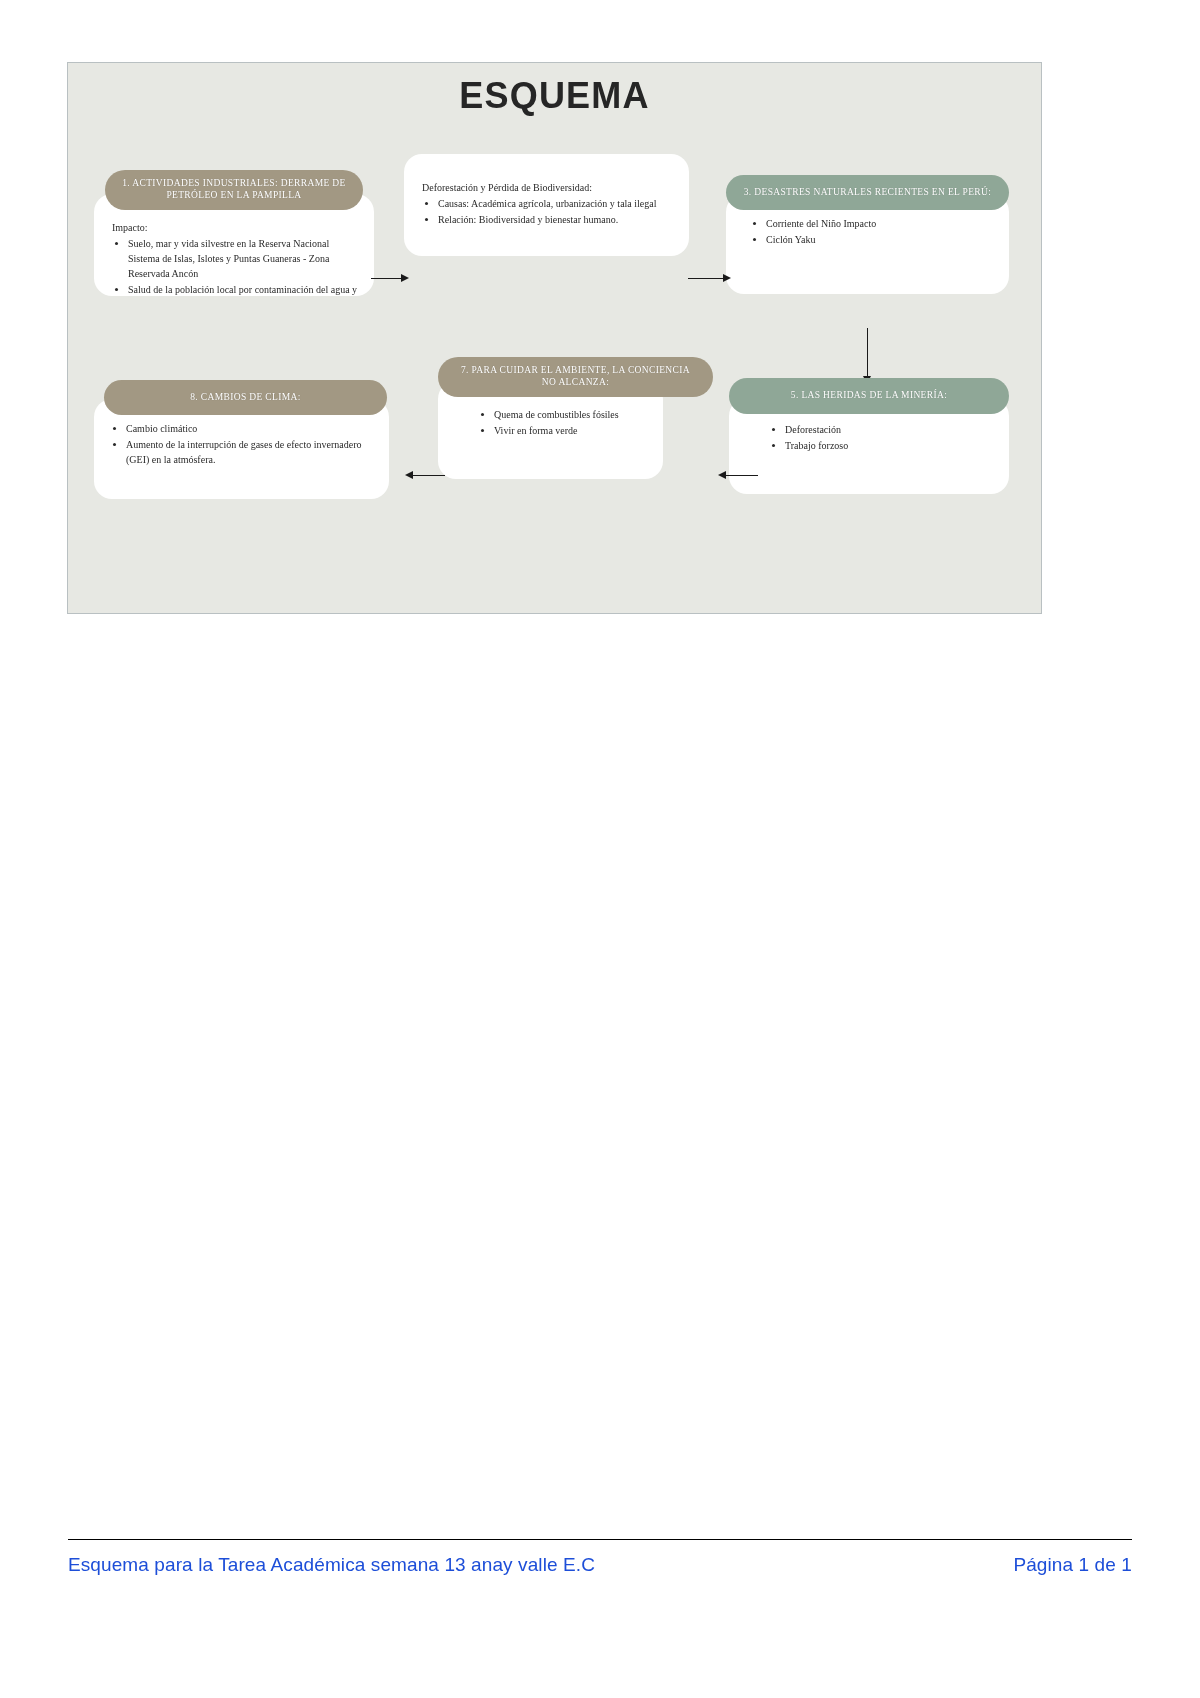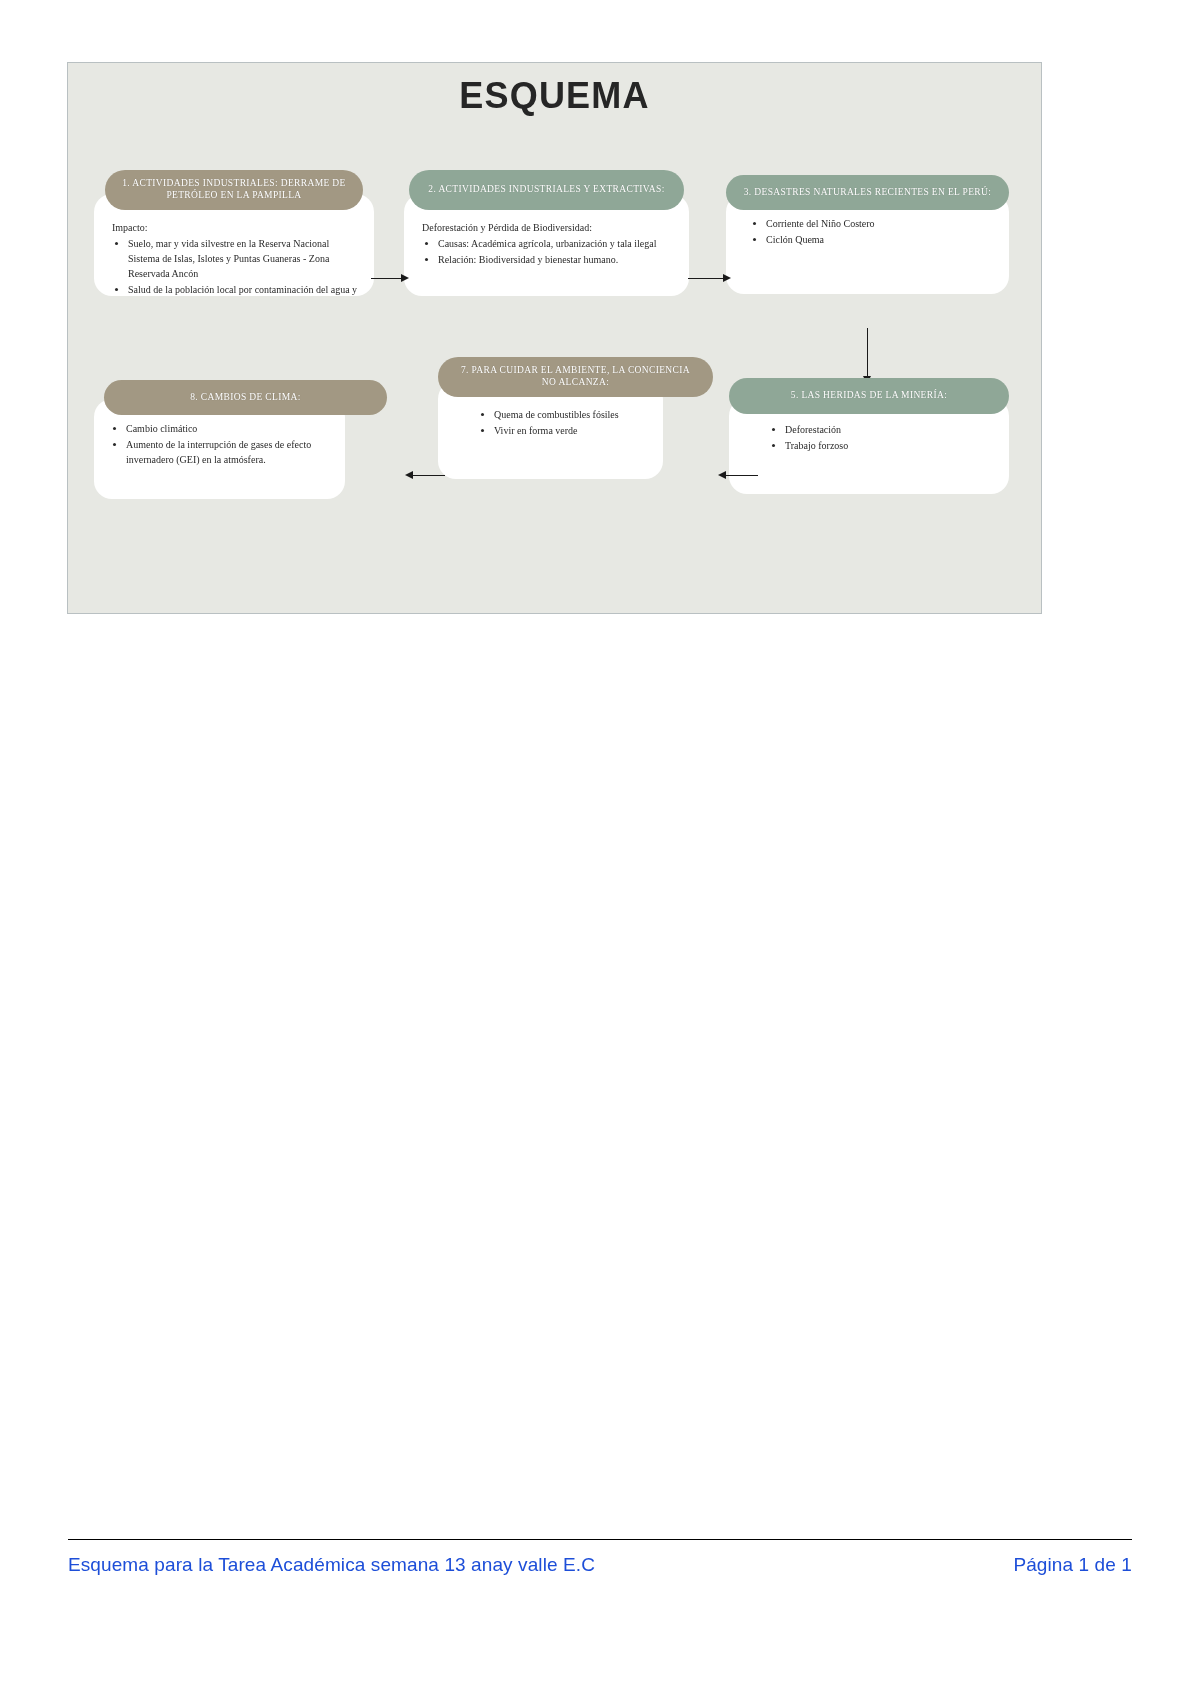--- a/index.html
+++ b/index.html
@@ -109,41 +109,40 @@
     <div class="node-body" style="height:102px;">
       <p class="lead">Impacto:</p>
       <ul>
         <li>Suelo, mar y vida silvestre en la Reserva Nacional Sistema de Islas, Islotes y Puntas Guaneras - Zona Reservada Ancón</li>
         <li>Salud de la población local por contaminación del agua y la urbanización de actividades pesqueras y turísticas.</li>
       </ul>
     </div>
   </div>
 
   <div class="node" style="left:336px;top:107px;width:285px;">
-    <div class="node-head head-green" style="height:40px;width:275px;margin-left:5px;">2. ACTIVIDADES INDUSTRIALES Y EXTRACTIVAS:</div>
     <div class="node-body" style="height:102px;">
       <p class="lead">Deforestación y Pérdida de Biodiversidad:</p>
       <ul>
         <li>Causas: Académica agrícola, urbanización y tala ilegal</li>
         <li>Relación: Biodiversidad y bienestar humano.</li>
       </ul>
     </div>
   </div>
 
   <div class="node" style="left:658px;top:112px;width:283px;">
     <div class="node-head head-green" style="height:35px;width:283px;">3. DESASTRES NATURALES RECIENTES EN EL PERÚ:</div>
     <div class="node-body" style="height:100px;padding-top:22px;">
       <ul style="padding-left:26px;">
-        <li>Corriente del Niño Costero</li>
-        <li>Ciclón Quema</li>
+        <li>Corriente del Niño Impacto</li>
+        <li>Ciclón Yaku</li>
       </ul>
     </div>
   </div>
 
-  <div class="node" style="left:26px;top:317px;width:251px;">
+  <div class="node" style="left:26px;top:317px;width:295px;">
     <div class="node-head head-tan" style="height:35px;width:283px;margin-left:10px;">8. CAMBIOS DE CLIMA:</div>
     <div class="node-body" style="height:100px;padding-top:22px;">
       <ul style="padding-left:18px;">
         <li>Cambio climático</li>
         <li>Aumento de la interrupción de gases de efecto invernadero (GEI) en la atmósfera.</li>
       </ul>
     </div>
   </div>
 
   <div class="node" style="left:370px;top:294px;width:225px;border-radius:19px;">

